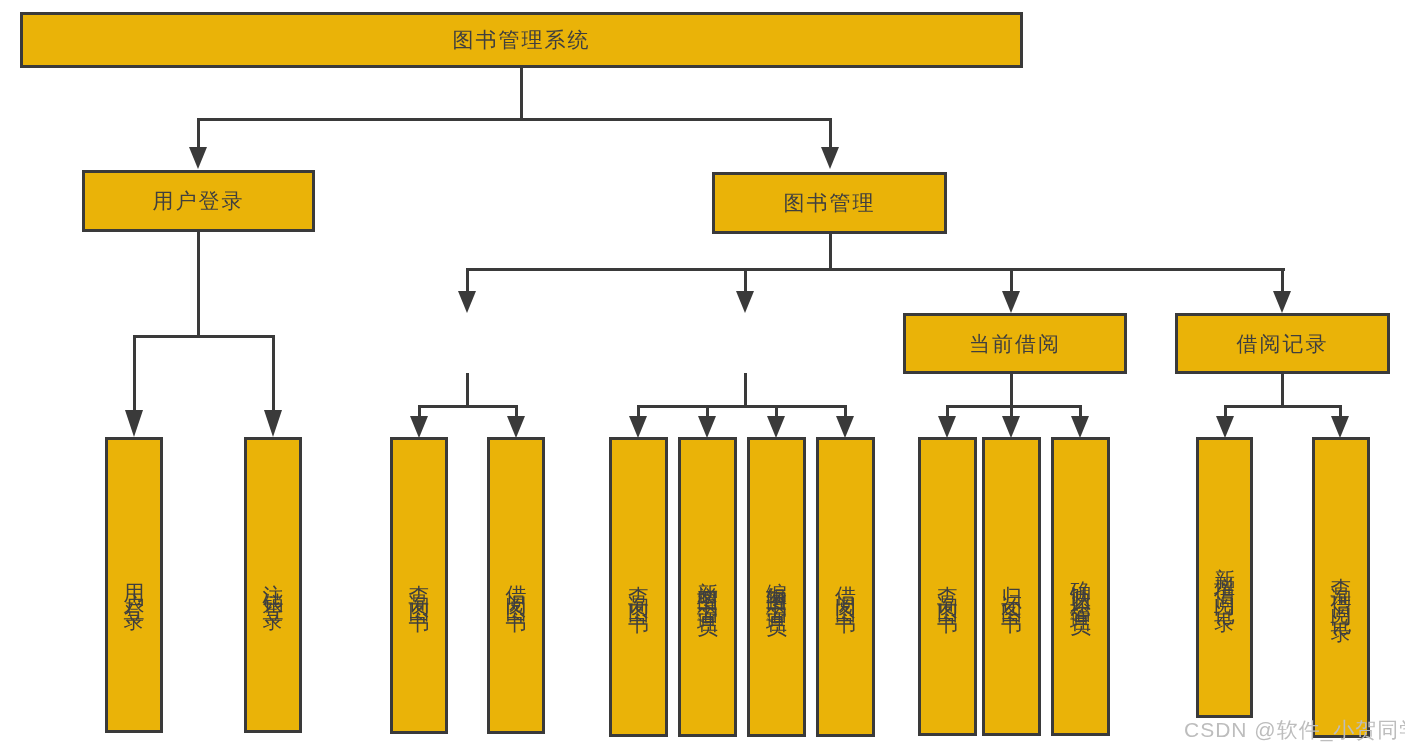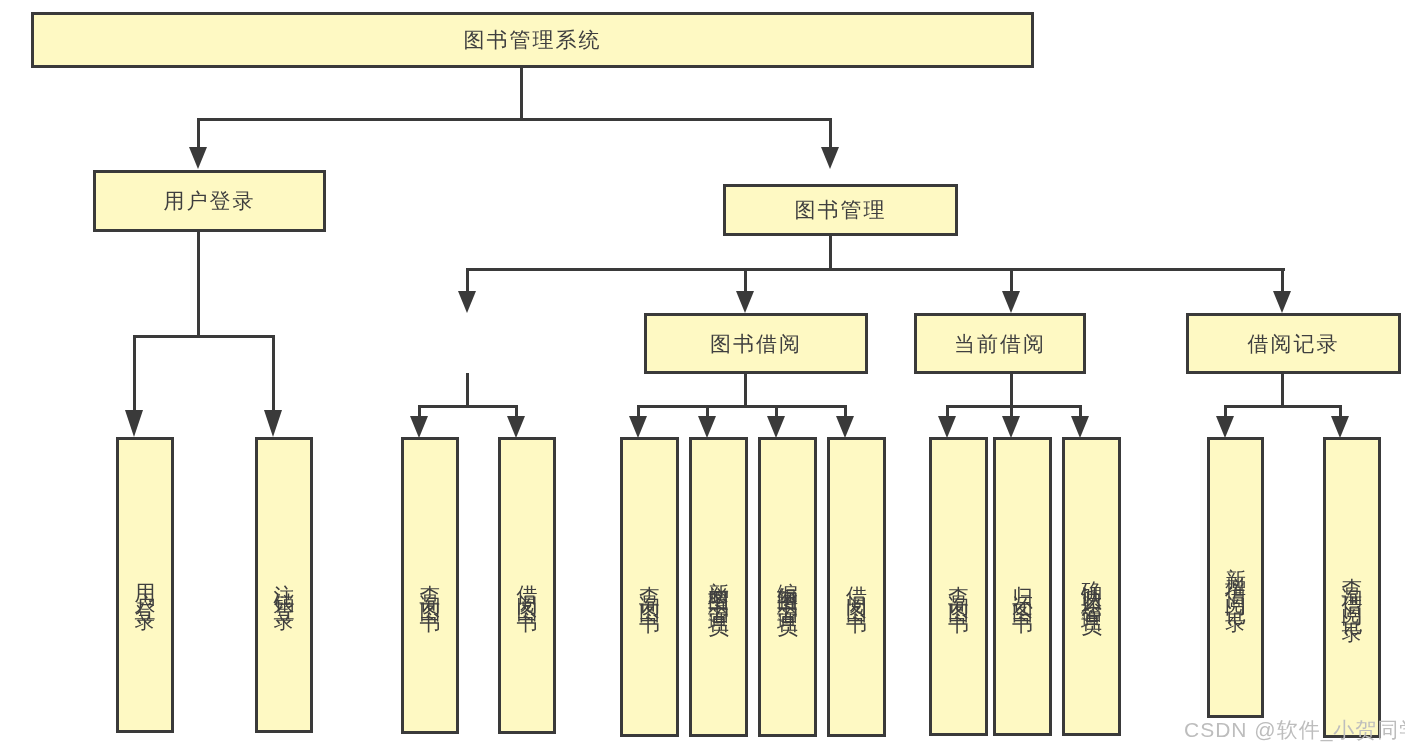--- a/index.html
+++ b/index.html
@@ -5,31 +5,30 @@
   html,body { margin:0; padding:0; background:#ffffff; }
   .stage {
     position:relative;
     width:1405px; height:747px;
     background:#ffffff;
     font-family:"Liberation Sans","DejaVu Sans",sans-serif;
     overflow:hidden;
   }
   .box {
     position:absolute;
-    background:#fef9c3;
+    background:#eab308;
     border:3px solid #3a3a3a;
     box-sizing:border-box;
     display:flex;
     align-items:center;
     justify-content:center;
     color:#3f3f3f;
     font-size:21px;
     letter-spacing:2px;
     z-index:2;
-    margin-left:11px;
   }
   .leaf .v {
     writing-mode:vertical-rl;
     text-orientation:mixed;
     letter-spacing:9px;
     font-size:21px;
   }
   .leaf .tight { letter-spacing:5px; }
   .vl { position:absolute; width:3px; background:#3a3a3a; z-index:1; }
   .hl { position:absolute; height:3px; background:#3a3a3a; z-index:1; }
@@ -114,28 +113,25 @@
   <div class="vl" style="left:1339px;top:405px;height:11px"></div>
   <div class="ar" style="left:1331px;top:416px"></div>
 
   <div class="box" style="left:20px;top:12px;width:1003px;height:56px">
     <span>图书管理系统</span>
   </div>
 
   <div class="box" style="left:82px;top:170px;width:233px;height:62px">
     <span>用户登录</span>
   </div>
-  <div class="box" style="left:712px;top:184px;width:235px;height:52px">
+  <div class="box" style="left:712px;top:172px;width:235px;height:62px">
     <span>图书管理</span>
   </div>
 
-  <div class="box" style="left:633px;top:313px;width:224px;height:61px">
-    <span>图书借阅</span>
-  </div>
-  <div class="box" style="left:903px;top:313px;width:172px;height:61px">
+  <div class="box" style="left:903px;top:313px;width:224px;height:61px">
     <span>当前借阅</span>
   </div>
   <div class="box" style="left:1175px;top:313px;width:215px;height:61px">
     <span>借阅记录</span>
   </div>
 
   <div class="box leaf" style="left:105px;top:437px;width:58px;height:296px">
     <span class="v">用户登录</span>
   </div>
   <div class="box leaf" style="left:244px;top:437px;width:58px;height:296px">

